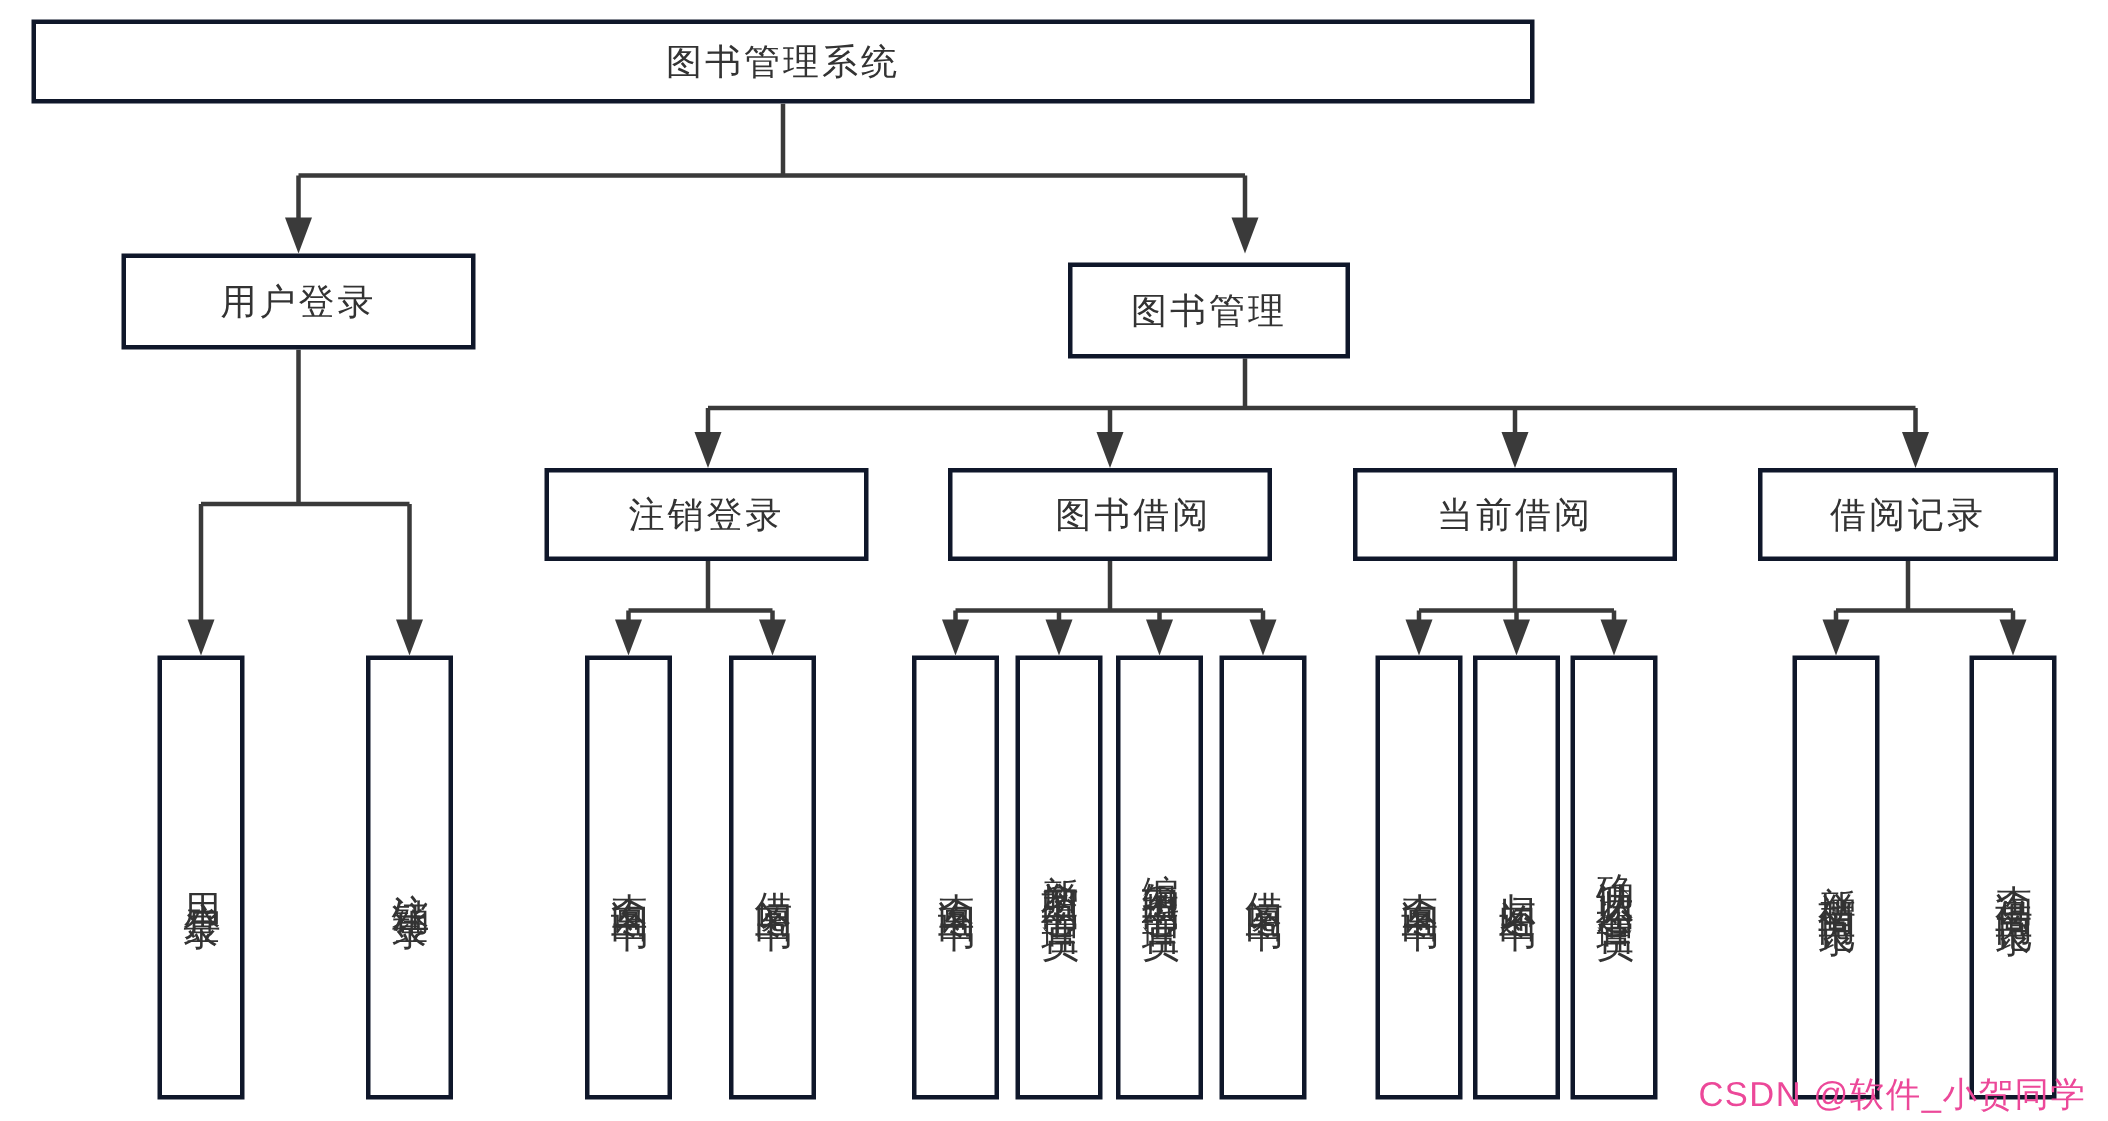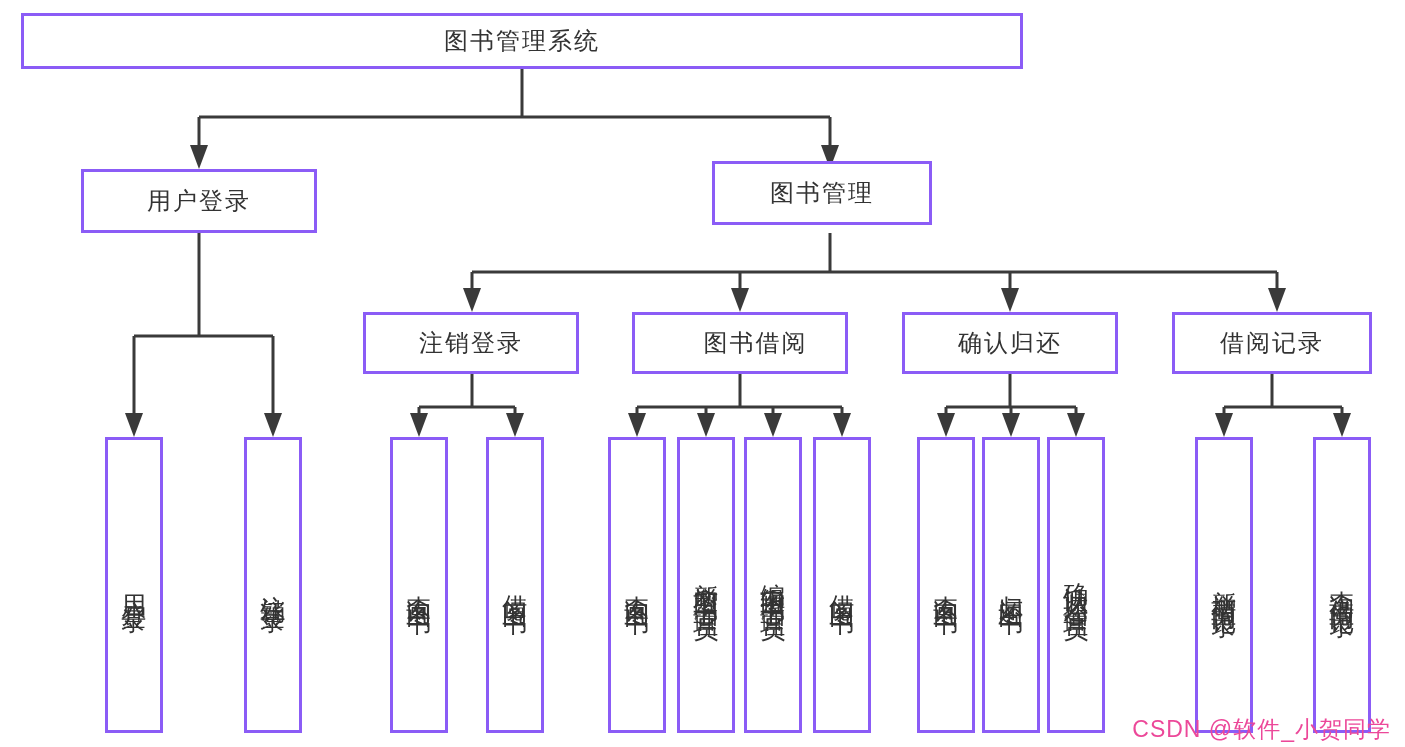--- a/index.html
+++ b/index.html
@@ -2,21 +2,21 @@
 <html><head>
 <meta charset="utf-8">
 <style>
   html,body{margin:0;padding:0;background:#ffffff;}
   .stage{
     position:relative;width:1405px;height:747px;background:#ffffff;
     font-family:"Liberation Sans",sans-serif;color:#333333;overflow:hidden;
   }
   .connectors{position:absolute;left:0;top:0;z-index:0;}
   .node{
-    position:absolute;box-sizing:border-box;border:3px solid #8b5cf6;background:#ffffff;
+    position:absolute;box-sizing:border-box;border:3px solid #0f172a;background:#ffffff;
     display:flex;align-items:center;justify-content:center;z-index:1;
     font-size:24px;letter-spacing:2px;white-space:nowrap;
   }
   .leaf{width:58px;top:437px;height:296px;}
   .leaf .vtext{
     writing-mode:vertical-rl;text-orientation:mixed;
     font-size:25px;letter-spacing:5px;line-height:1.05;
   }
   .watermark{
     position:absolute;z-index:2;right:14px;top:714px;
@@ -71,32 +71,32 @@
     </g>
   </svg>
 
   <div class="node" style="left:21px;top:13px;width:1002px;height:56px;">
     <span>图书管理系统</span>
   </div>
 
   <div class="node" style="left:81px;top:169px;width:236px;height:64px;">
     <span>用户登录</span>
   </div>
-  <div class="node" style="left:712px;top:161px;width:220px;height:64px;">
+  <div class="node" style="left:712px;top:175px;width:188px;height:64px;">
     <span>图书管理</span>
   </div>
 
   <div class="node" style="left:363px;top:312px;width:216px;height:62px;">
     <span>注销登录</span>
   </div>
   <div class="node" style="left:632px;top:312px;width:216px;height:62px;padding-left:31px;">
     <span>图书借阅</span>
   </div>
   <div class="node" style="left:902px;top:312px;width:216px;height:62px;">
-    <span>确认归还</span>
+    <span>当前借阅</span>
   </div>
   <div class="node" style="left:1172px;top:312px;width:200px;height:62px;align-items:center;">
     <span>借阅记录</span>
   </div>
 
   <div class="node leaf" style="left:105px;">
     <span class="vtext">用户登录</span>
   </div>
   <div class="node leaf" style="left:244px;">
     <span class="vtext">注销登录</span>

